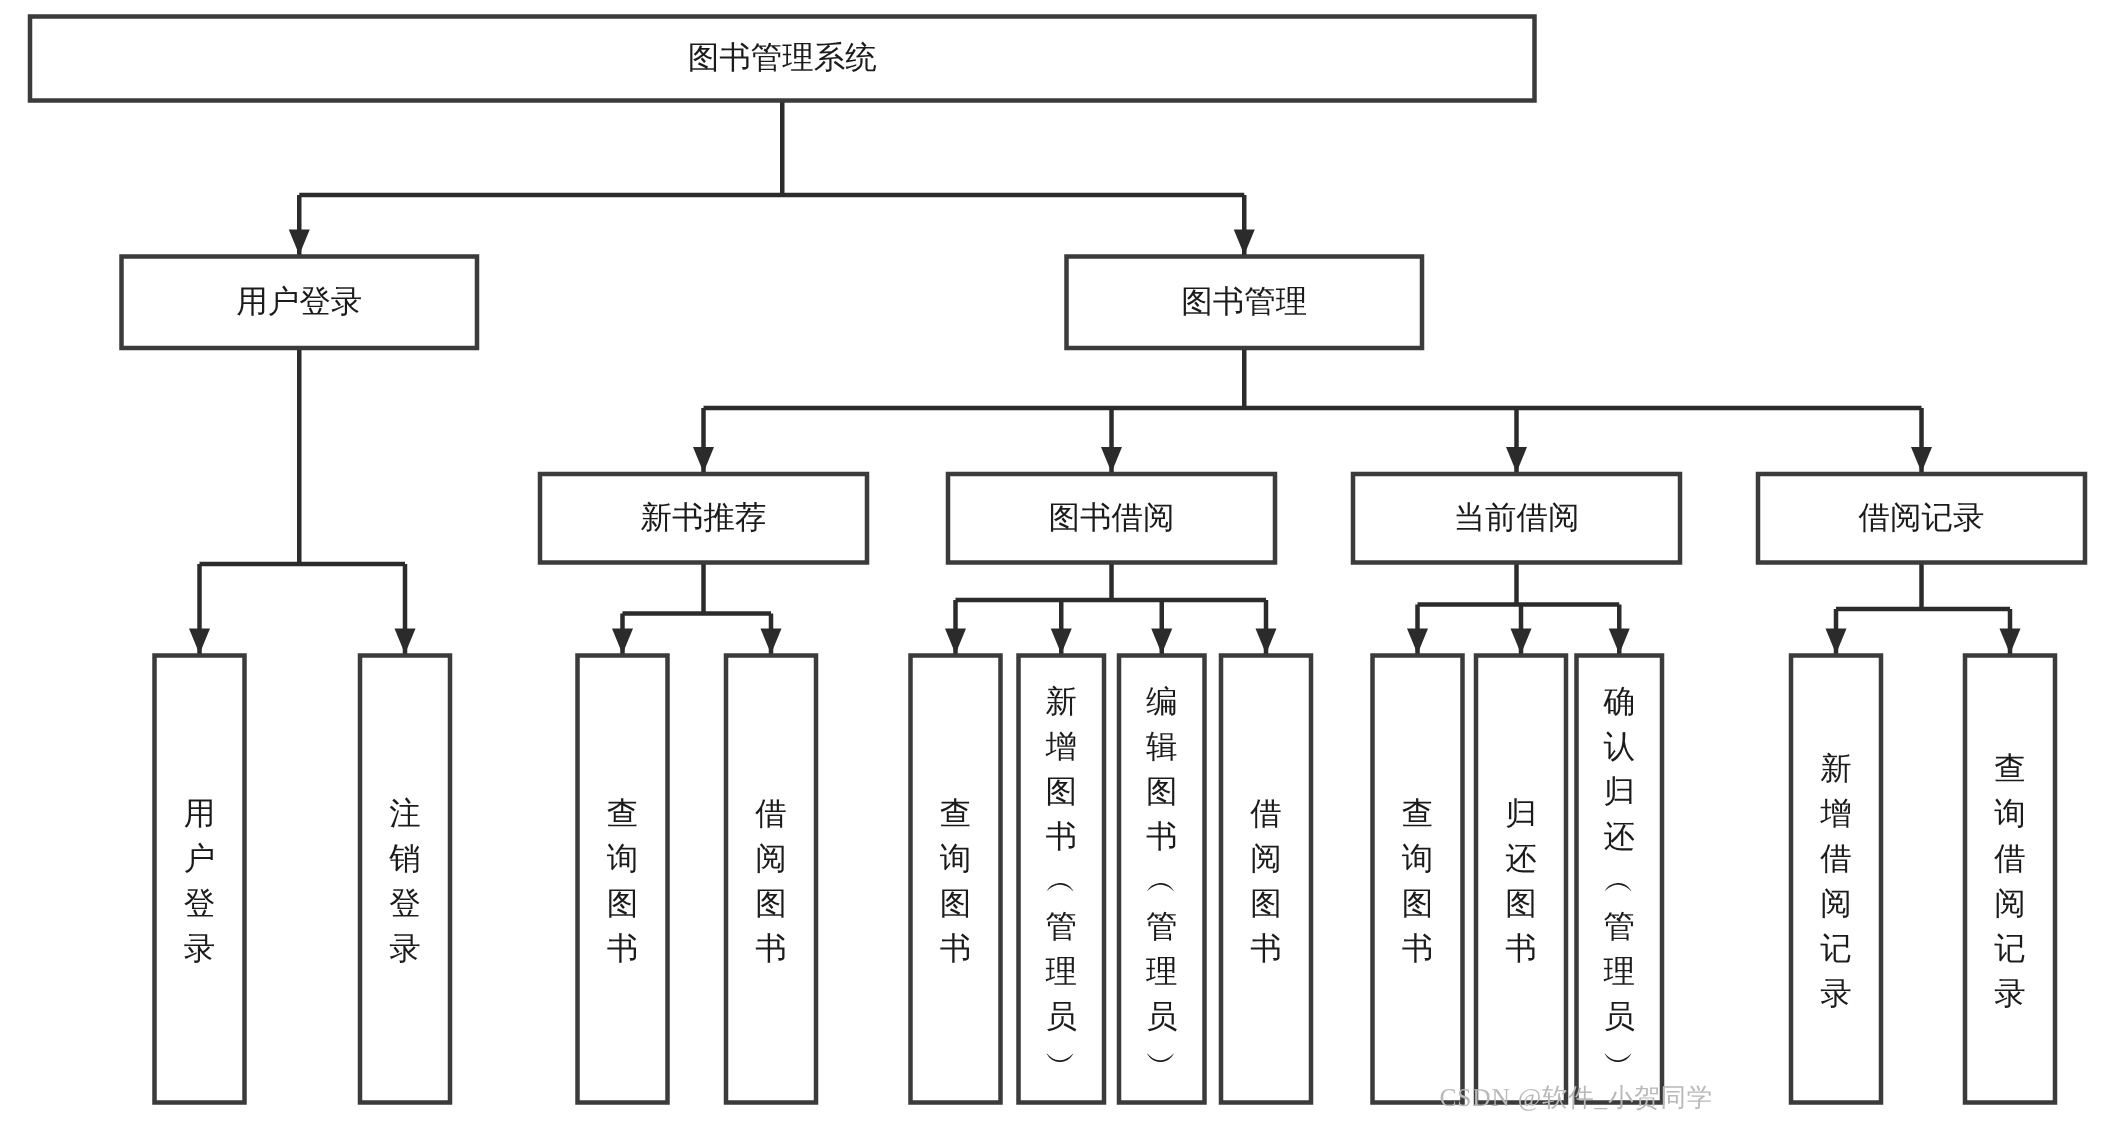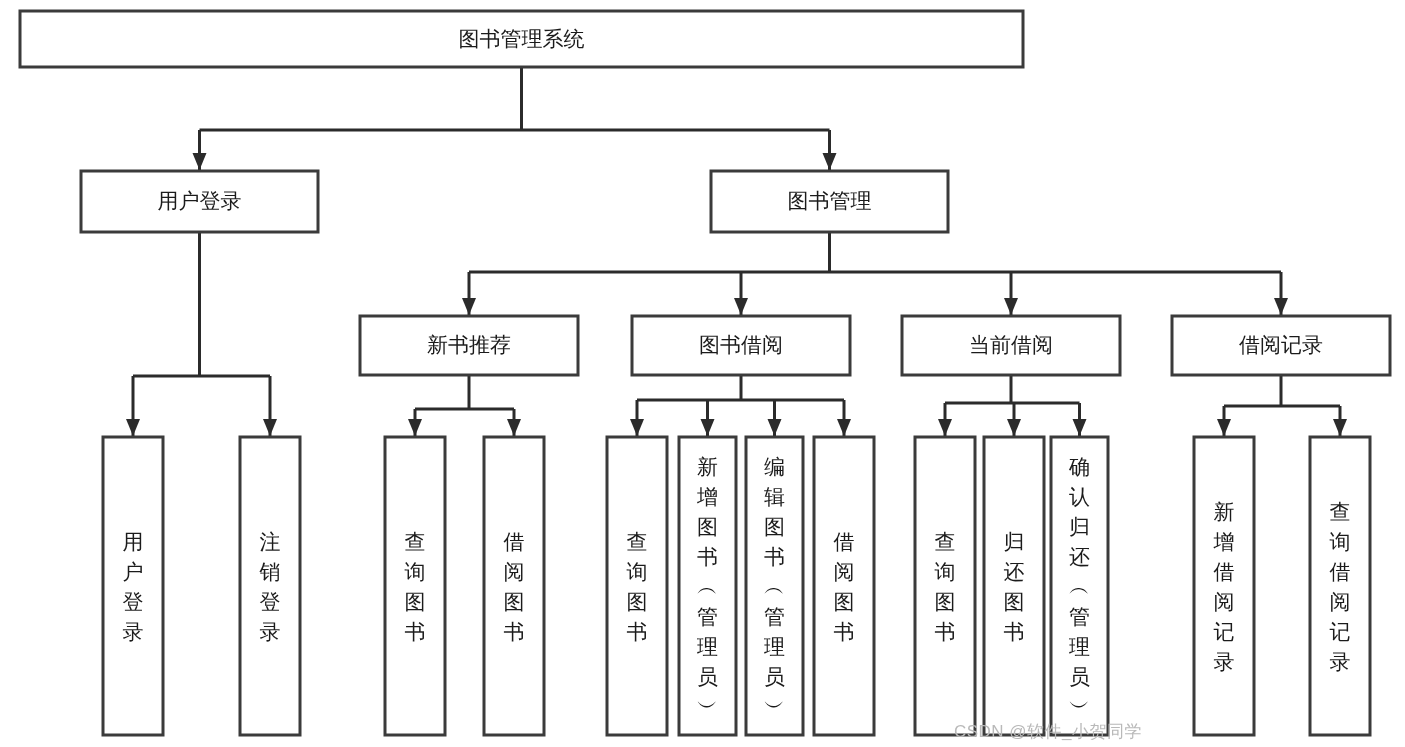--- a/index.html
+++ b/index.html
@@ -50,21 +50,21 @@
   .node-label-v {
     font-family: "Liberation Sans", "DejaVu Sans", sans-serif;
     font-size: 21px;
     fill: #1b1b1b;
     text-anchor: middle;
   }
   .watermark {
     position: absolute;
     right: 8px;
     bottom: 4px;
-    font-family: Liberation Sans, sans-serif;
+    font-family: Liberation Serif, serif;
     font-size: 17px;
     color: #b9b9b9;
     letter-spacing: 0.5px;
     white-space: nowrap;
     pointer-events: none;
   }
 </style>
 </head>
 <body>
 

